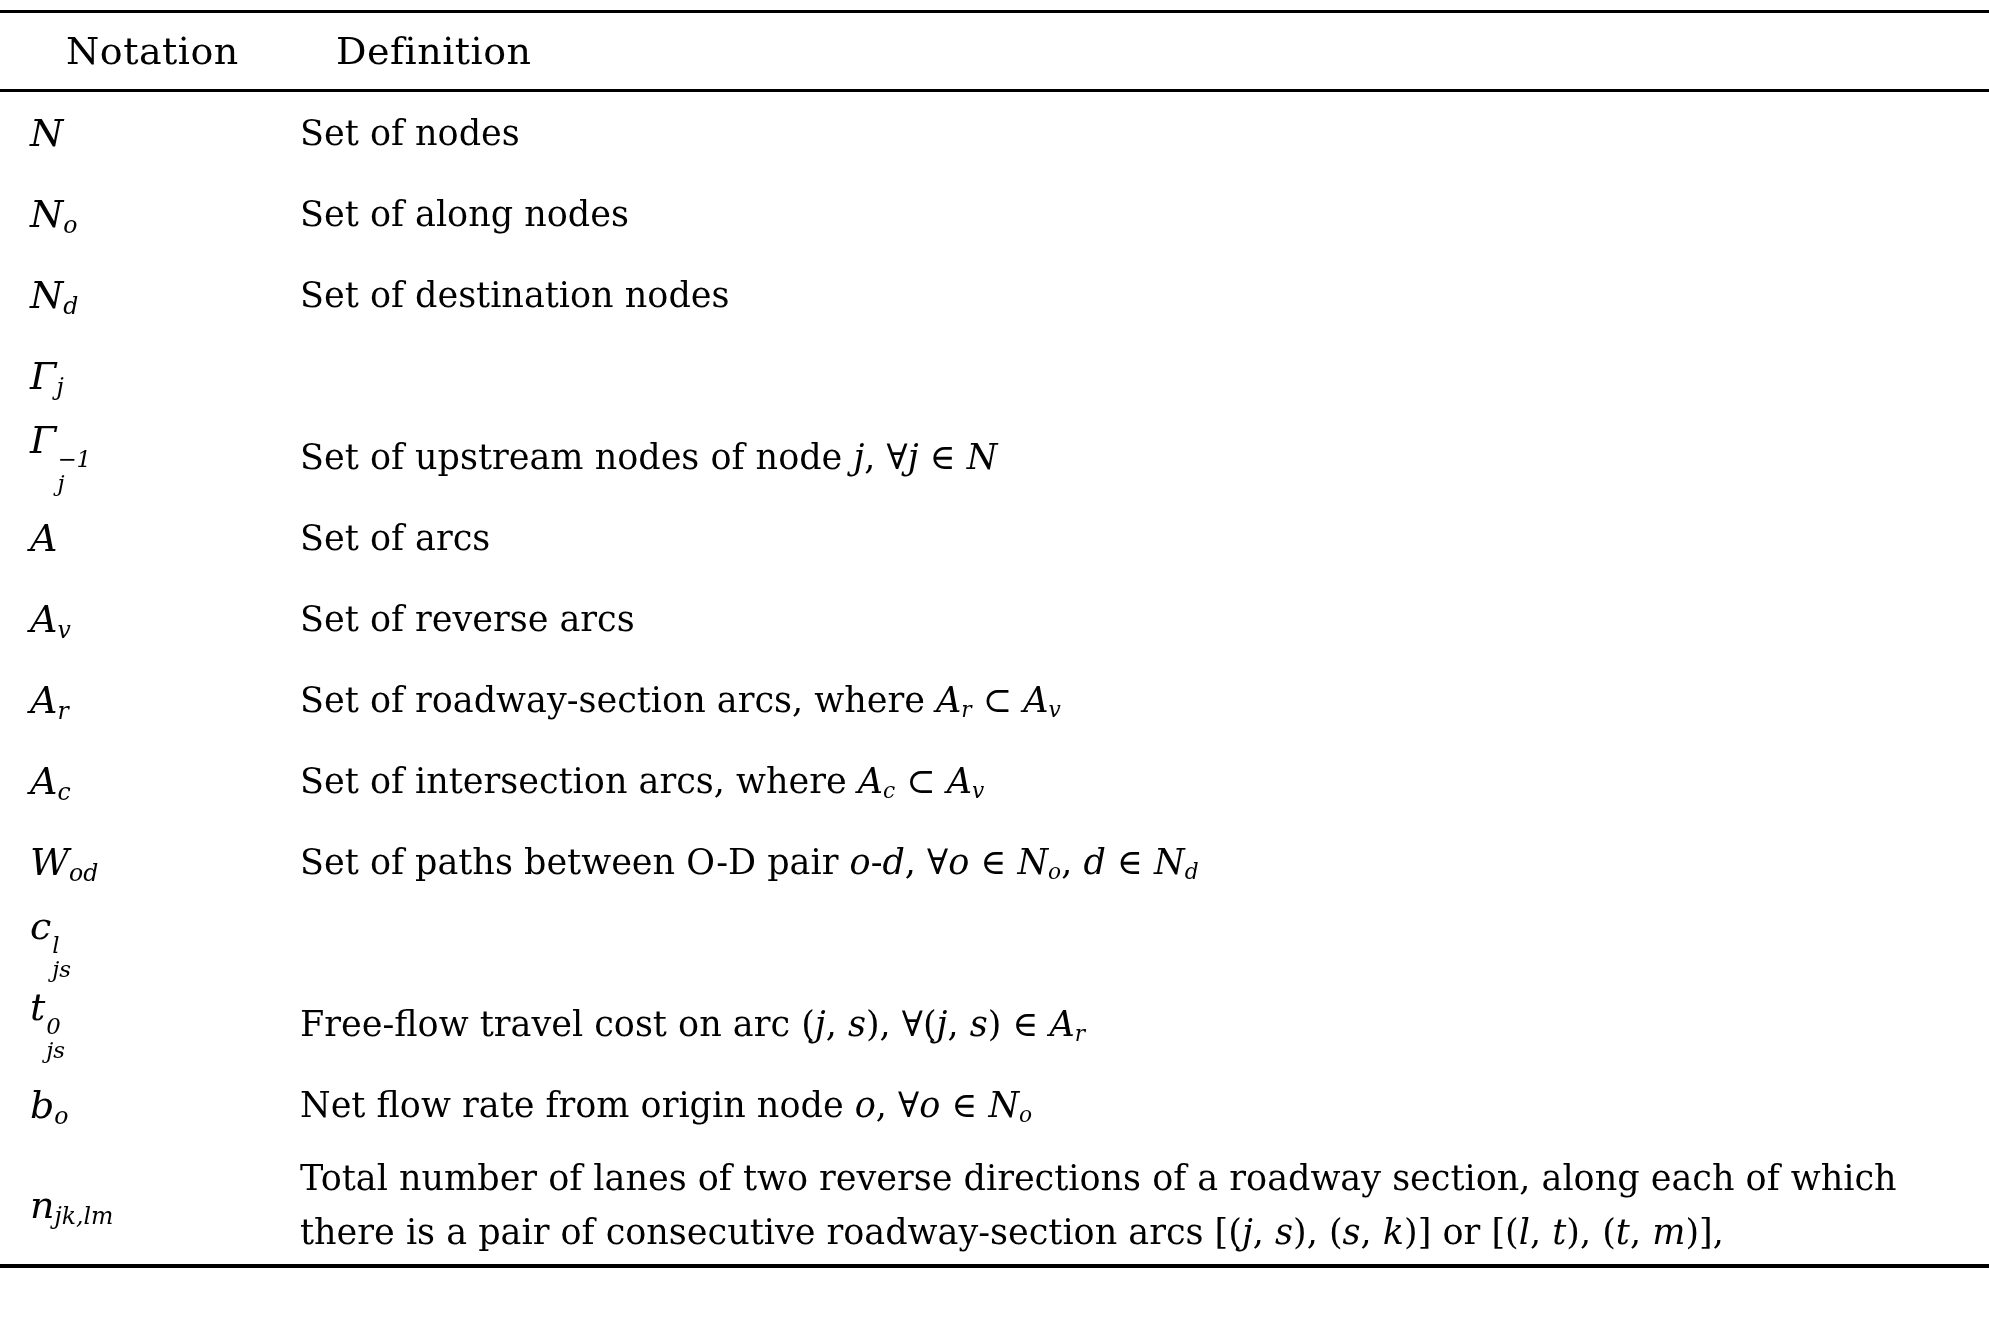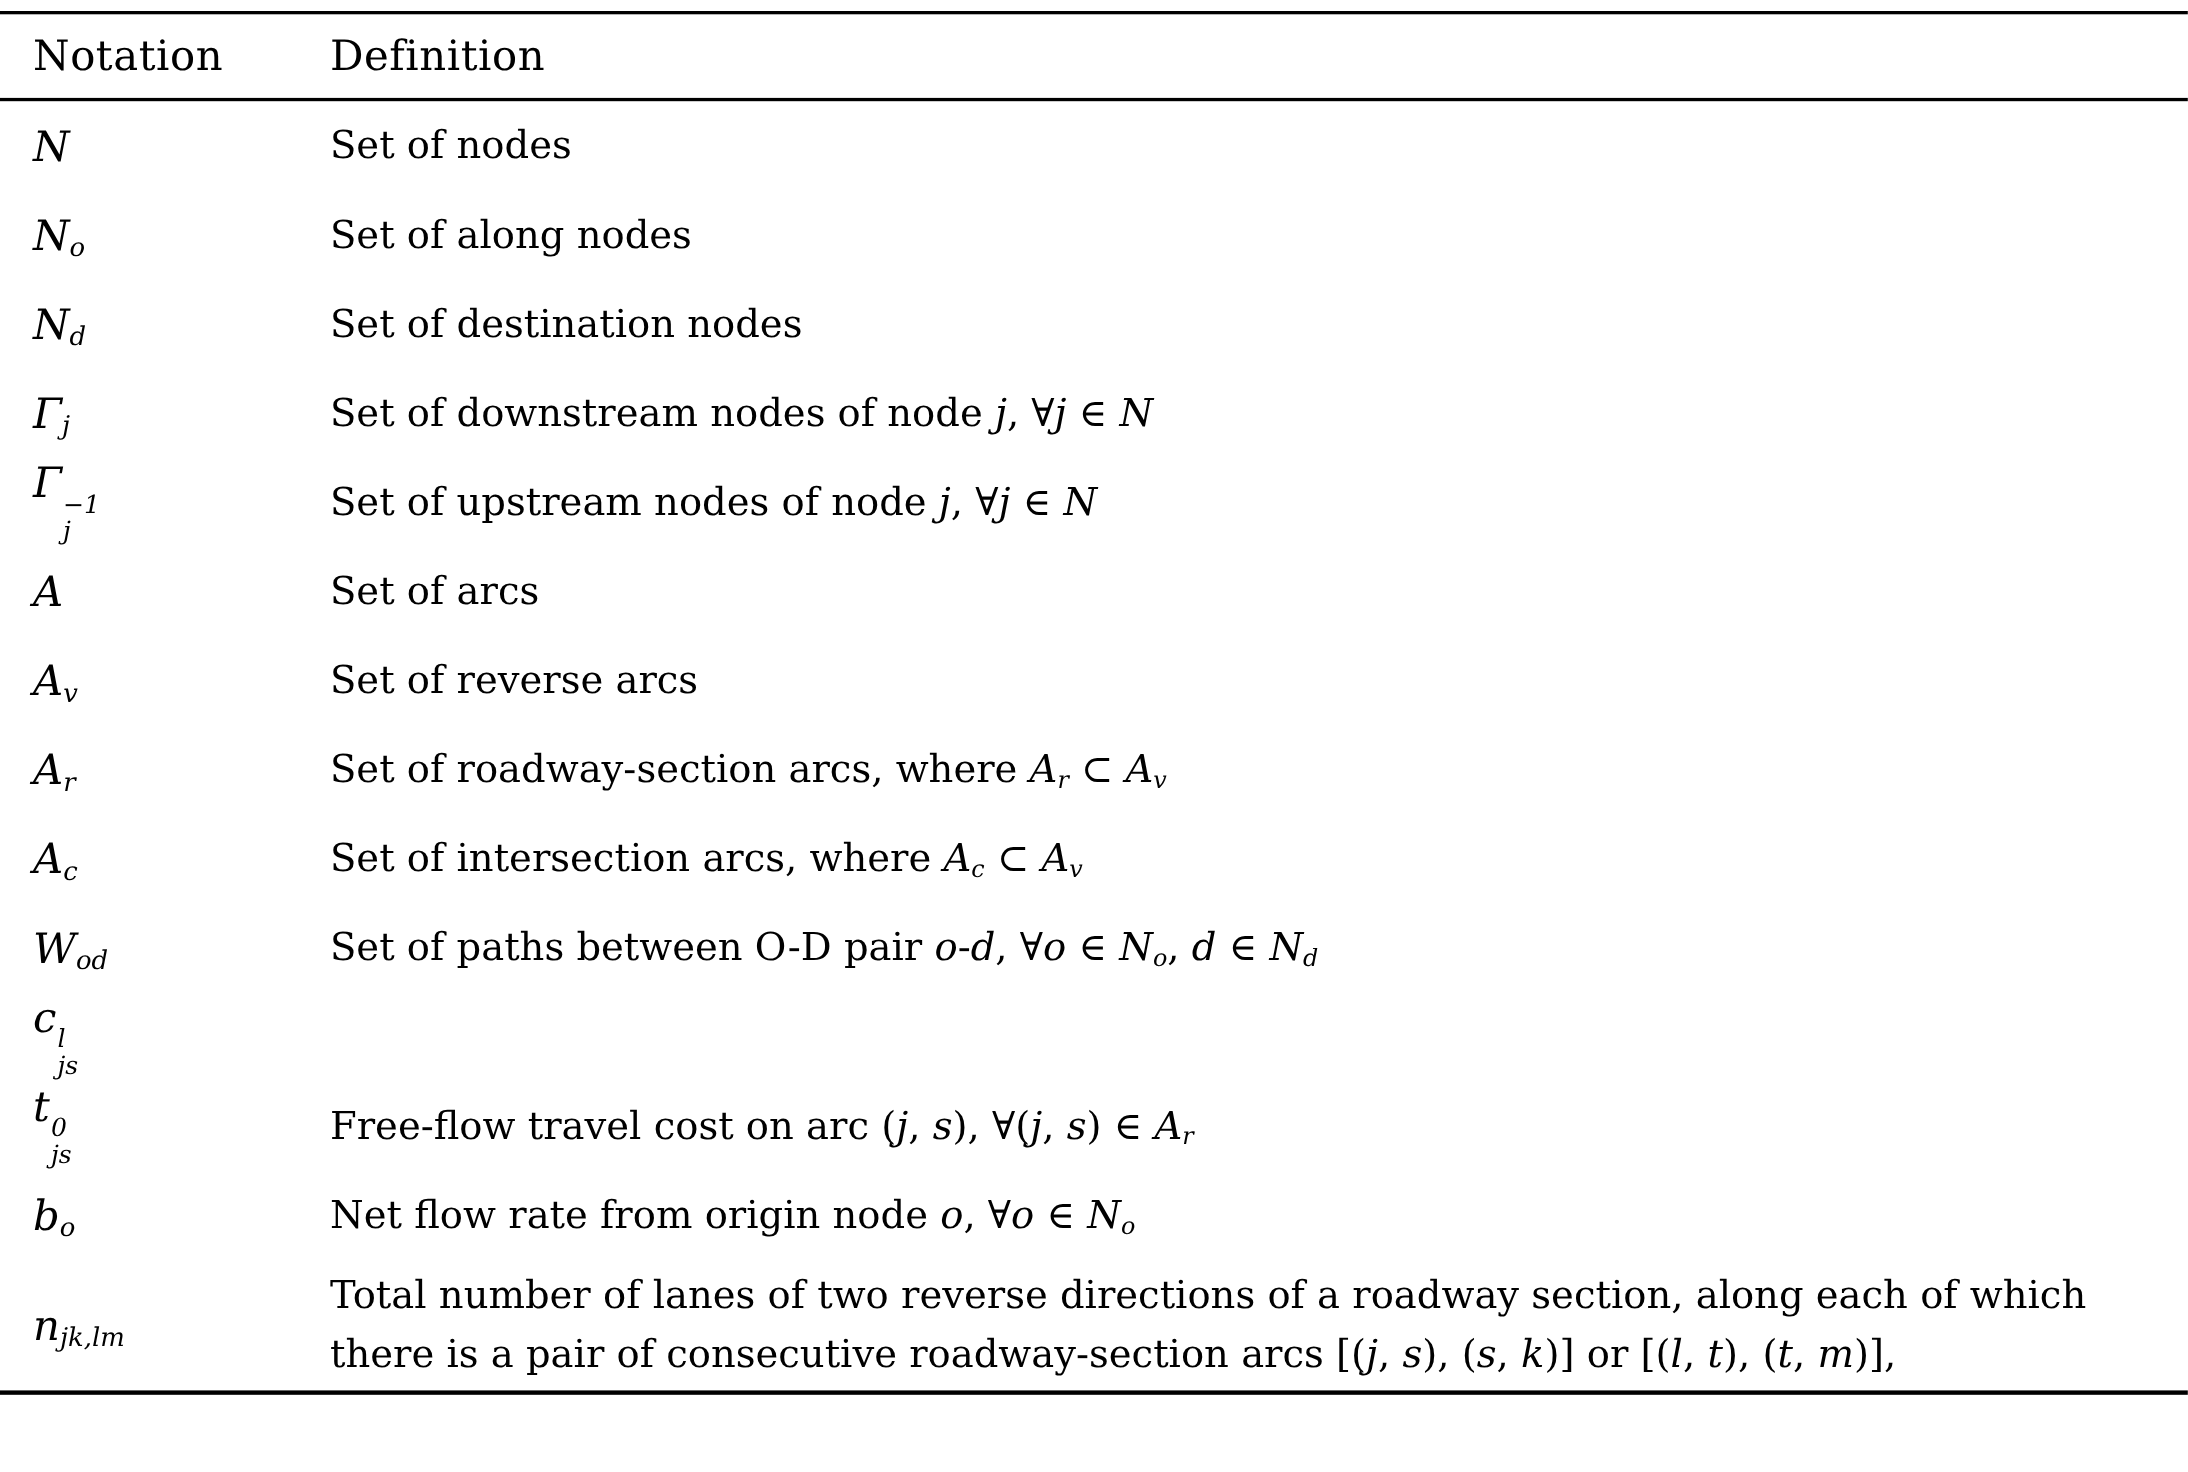--- a/index.html
+++ b/index.html
@@ -30,21 +30,21 @@
   .rule-bottom { height: 4px; }
 
   .header-row {
     display: grid;
     grid-template-columns: 270px 1fr;
     align-items: center;
     height: 76px;
     padding-left: 30px;
     font-size: 38px;
   }
-  .col-header { letter-spacing: 0.5px; }
+  .col-header { letter-spacing: 0.5px; margin-left: 36px; }
 
   .body-rows { }
   .trow {
     display: grid;
     grid-template-columns: 270px 1fr;
     align-items: center;
     height: 81px;
     padding-left: 30px;
     font-size: 35px;
   }
@@ -107,23 +107,20 @@
         </div>
   </div>
       <div class="trow">
     <div class="notation-cell"><span class="v">N</span><sub class="m">d</sub></div>
     <div class="definition-cell">
           <div class="defline">Set of destination nodes</div>
         </div>
   </div>
       <div class="trow">
     <div class="notation-cell"><span class="v">Γ</span><sub class="m">j</sub></div>
-    <div class="definition-cell">
-          <div class="defline">Set of downstream nodes of node <span class="v">j</span>, ∀<span class="v">j</span> ∈ <span class="v">N</span></div>
-        </div>
   </div>
       <div class="trow">
     <div class="notation-cell"><span class="v">Γ</span><span class="stk">
             <span class="ssup">−1</span>
             <span class="ssub">j</span>
           </span></div>
     <div class="definition-cell">
           <div class="defline">Set of upstream nodes of node <span class="v">j</span>, ∀<span class="v">j</span> ∈ <span class="v">N</span></div>
         </div>
   </div>

